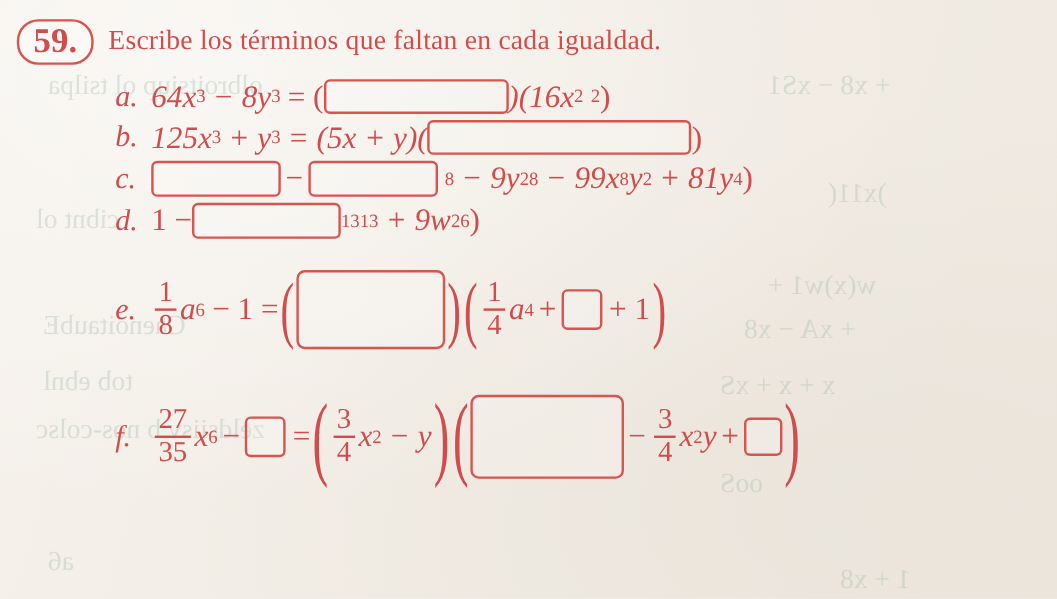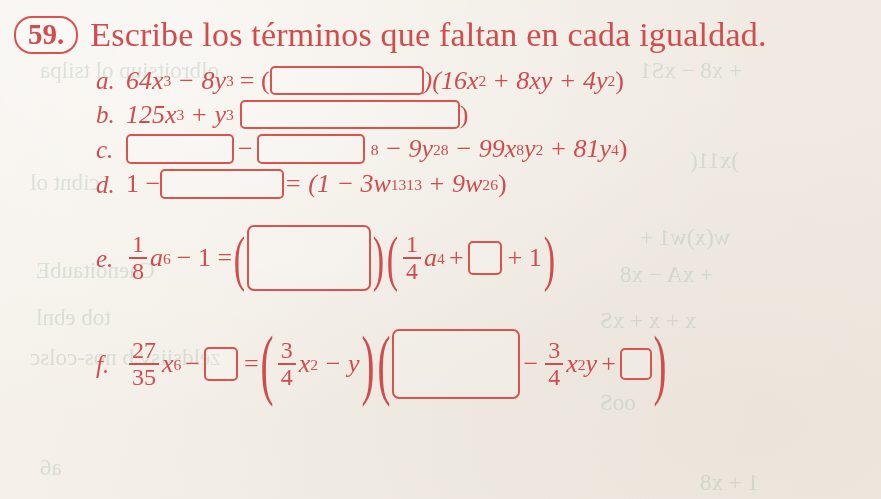--- a/index.html
+++ b/index.html
@@ -50,21 +50,21 @@
     border-radius: 18px;
     padding: 1px 12px 3px 12px;
     font-size: 29px;
     font-weight: bold;
     line-height: 1.05;
     color: #d14d4d;
     background: rgba(255,255,255,0.25);
     margin-top: 2px;
   }
   .q-title {
-    font-size: 34px;
+    font-size: 23px;
     margin-left: 12px;
     line-height: 1.15;
     color: #d14d4d;
     letter-spacing: 0.2px;
   }
   
   .items {
     margin: 12px 0 0 0;
     padding: 0 0 0 96px;
   }
@@ -180,33 +180,33 @@
         <sup>3</sup>
       <span class="gap"></span>
       <span class="mathit">− 8y</span>
         <sup>3</sup>
       <span class="gap"></span>
       <span>= (</span>
       <span class="box box-w1"></span>
       <span class="mathit">)(16x</span>
         <sup>2</sup>
       <span class="gap"></span>
-      <span class="mathit">+ 8xy + 4y</span>
         <sup>2</sup>
       <span>)</span>
     </div>
 
     <div class="item">
       <span class="lbl">b.</span>
       <span class="mathit">125x</span>
         <sup>3</sup>
       <span class="gap"></span>
       <span class="mathit">+ y</span>
         <sup>3</sup>
       <span class="gap"></span>
+      <span class="mathit">= (5x + y)(</span>
       <span class="box box-w2"></span>
       <span>)</span>
     </div>
 
     <div class="item">
       <span class="lbl">c.</span>
       <span class="box box-w3"></span>
       <span class="op">−</span>
       <span class="box box-w3"></span>
       <span class="gap"></span>
@@ -223,21 +223,20 @@
       <span class="gap"></span>
       <span class="mathit">+ 81y</span>
         <sup>4</sup>
       <span>)</span>
     </div>
 
     <div class="item">
       <span class="lbl">d.</span>
       <span>1 −</span>
       <span class="box box-w4"></span>
-      <span class="mathit">= (1 − 3w</span>
         <sup>13</sup>
         <sup>13</sup>
       <span class="gap"></span>
       <span class="mathit">+ 9w</span>
         <sup>26</sup>
       <span>)</span>
     </div>
 
     <div class="item row-e">
       <span class="lbl">e.</span>

